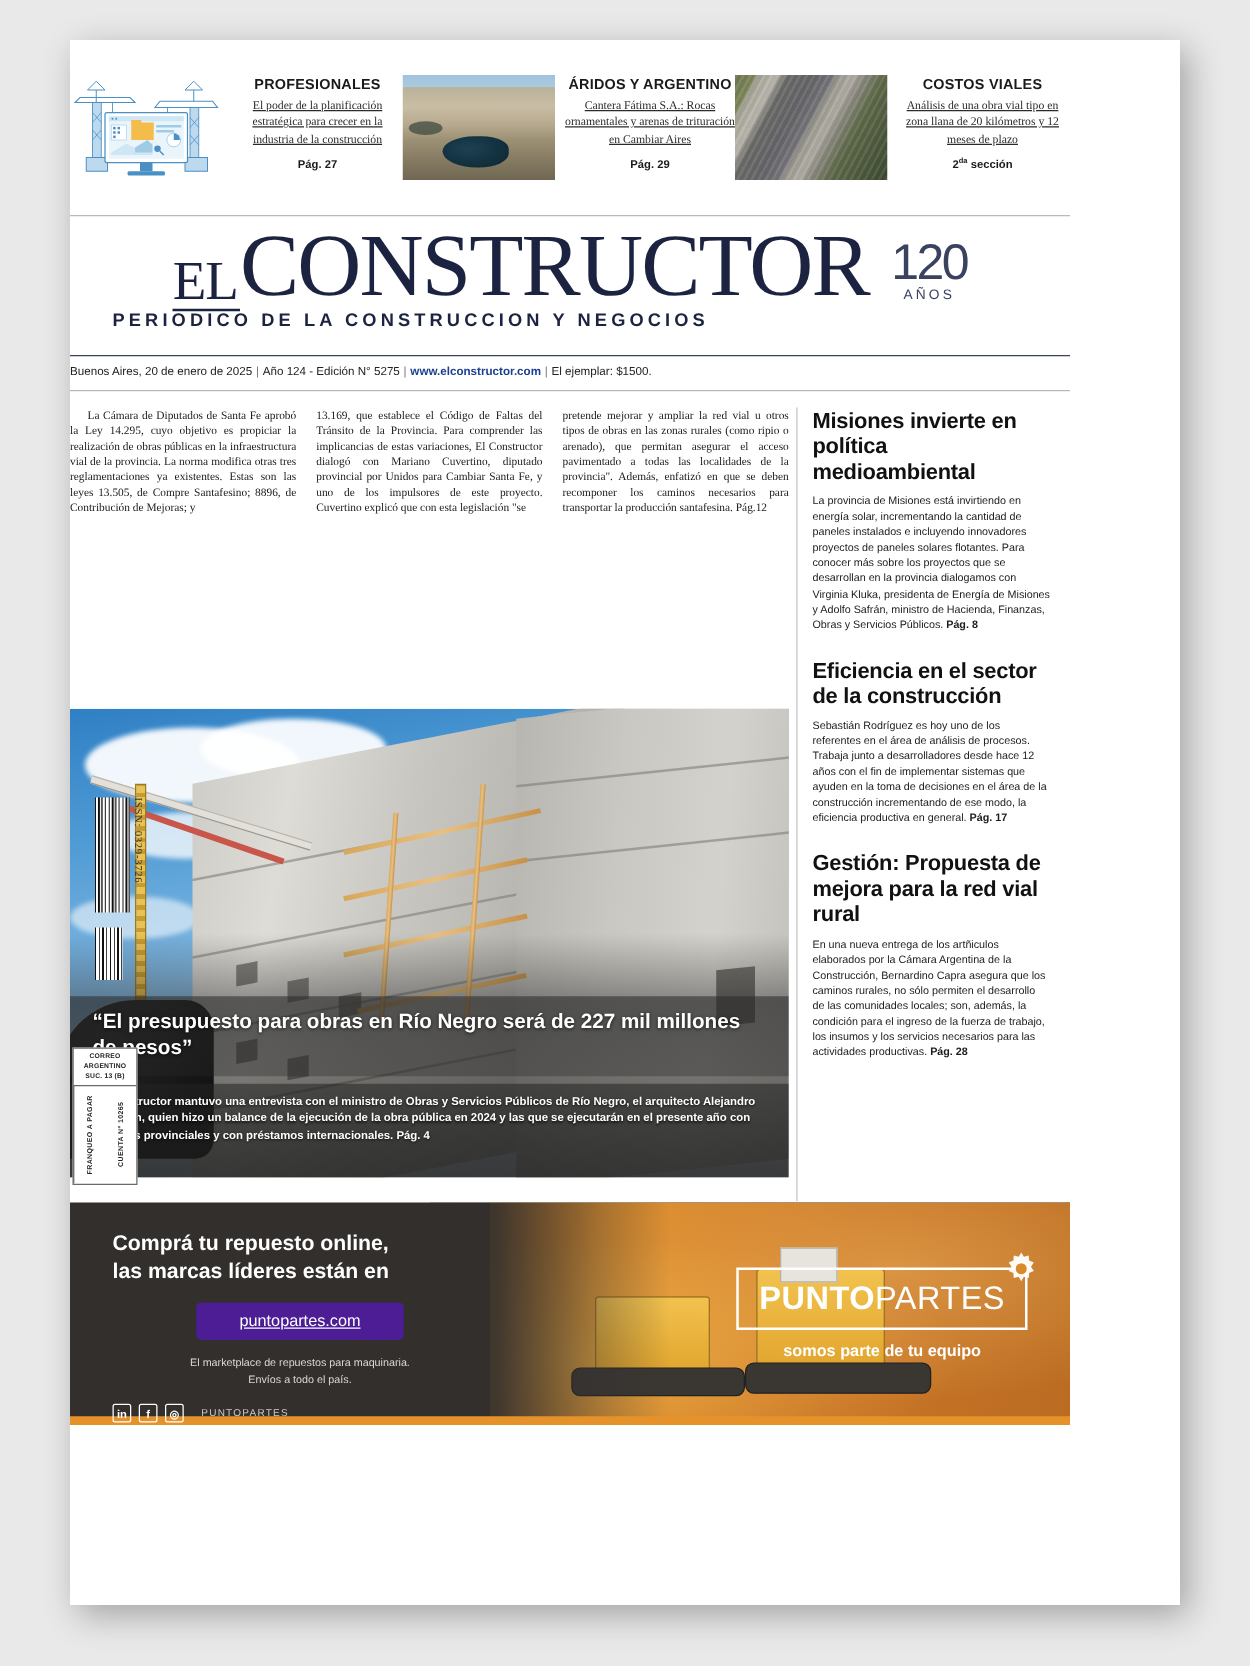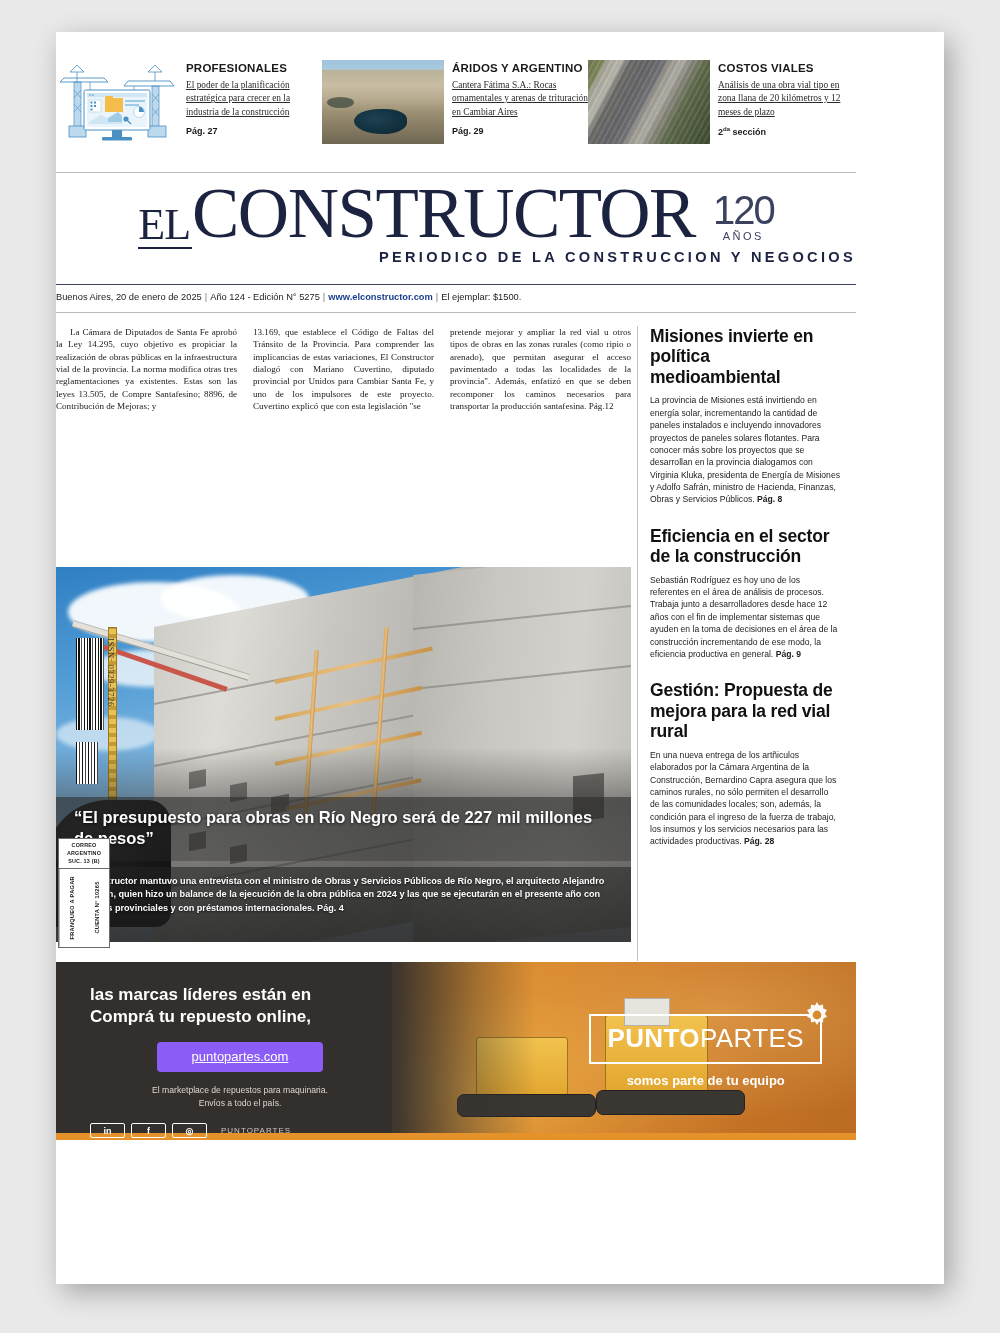--- a/index.html
+++ b/index.html
@@ -31,21 +31,21 @@
     display: flex;
     gap: 0px;
   }
   .teaser { display: flex; gap: 8px; width: 266px; }
   .teaser-thumb {
     width: 122px; height: 84px;
     flex: 0 0 122px;
     overflow: hidden;
     position: relative;
   }
-  .teaser-body { flex: 1 1 auto; padding-top: 2px; }
+  .teaser-body { flex: 1 1 auto; padding-top: 2px; text-align: center; }
   .teaser-kicker {
     font-family: "Liberation Sans", sans-serif;
     font-weight: 700;
     font-size: 11.5px;
     letter-spacing: 0.2px;
     color: #1a1a1a;
     margin-bottom: 5px;
   }
   .teaser-text {
     font-family: "Liberation Serif", serif;
@@ -160,21 +160,21 @@
     color: #3b4260;
   }
   .logo-120-anos {
     font-family: "Liberation Sans", sans-serif;
     font-size: 11px;
     letter-spacing: 2.5px;
     color: #3b4260;
     margin-top: 1px;
   }
   .logo-sub {
-    text-align: right;
+    text-align: left;
     font-family: "Liberation Sans", sans-serif;
     font-weight: 700;
     font-size: 14.6px;
     letter-spacing: 3.3px;
     color: #1b2340;
     margin-top: 3px;
     padding-left: 34px;
   }
   .masthead-rule {
     position: absolute;
@@ -411,40 +411,40 @@
     font-family: "Liberation Sans", sans-serif;
     font-weight: 700;
     font-size: 17px;
     line-height: 1.3;
     color: #ffffff;
     margin-bottom: 14px;
   }
   .ad-btn {
     display: block;
     width: 166px;
-    background: #8b5cf6;
+    background: #4c1d95;
     color: #ffffff;
     text-align: center;
     font-family: "Liberation Sans", sans-serif;
     font-size: 13px;
     padding: 7px 0 8px 0;
     border-radius: 4px;
     margin: 0 auto 12px auto;
   }
   .ad-sub {
     font-family: "Liberation Sans", sans-serif;
     font-size: 8.6px;
     line-height: 1.45;
     color: #ddd8d3;
     text-align: center;
     margin-bottom: 14px;
   }
   .ad-social { display: flex; align-items: center; gap: 6px; }
   .soc {
-    width: 35px; height: 15px;
+    width: 15px; height: 15px;
     border: 1.4px solid #fff;
     border-radius: 2px;
     display: flex; align-items: center; justify-content: center;
     color: #fff;
     font-family: "Liberation Sans", sans-serif;
     font-weight: 700;
     font-size: 9px;
   }
   .soc-label {
     font-family: "Liberation Sans", sans-serif;
@@ -726,21 +726,21 @@
 
 <div class="side-col">
 
   <div class="side-art">
     <div class="side-head">Misiones invierte en política medioambiental</div>
     <div class="side-text"><span>La provincia de Misiones está invirtiendo en energía solar, incrementando la cantidad de paneles instalados e incluyendo innovadores proyectos de paneles solares flotantes. Para conocer más sobre los proyectos que se desarrollan en la provincia dialogamos con Virginia Kluka, presidenta de Energía de Misiones y Adolfo Safrán, ministro de Hacienda, Finanzas, Obras y Servicios Públicos. </span><b>Pág. 8</b></div>
   </div>
 
   <div class="side-art">
     <div class="side-head">Eficiencia en el sector de la construcción</div>
-    <div class="side-text"><span>Sebastián Rodríguez es hoy uno de los referentes en el área de análisis de procesos. Trabaja junto a desarrolladores desde hace 12 años con el fin de implementar sistemas que ayuden en la toma de decisiones en el área de la construcción incrementando de ese modo, la eficiencia productiva en general. </span><b>Pág. 9</b></div>
+    <div class="side-text"><span>Sebastián Rodríguez es hoy uno de los referentes en el área de análisis de procesos. Trabaja junto a desarrolladores desde hace 12 años con el fin de implementar sistemas que ayuden en la toma de decisiones en el área de la construcción incrementando de ese modo, la eficiencia productiva en general. </span><b>Pág. 17</b></div>
   </div>
 
   <div class="side-art">
     <div class="side-head">Gestión: Propuesta de mejora para la red vial rural</div>
     <div class="side-text"><span>En una nueva entrega de los artñiculos elaborados por la Cámara Argentina de la Construcción, Bernardino Capra asegura que los caminos rurales, no sólo permiten el desarrollo de las comunidades locales; son, además, la condición para el ingreso de la fuerza de trabajo, los insumos y los servicios necesarios para las actividades productivas. </span><b>Pág. 28</b></div>
   </div>
 
 </div>
 
 <div class="ad">
@@ -748,22 +748,22 @@
     <div class="excav" style="left:18%;top:42%;width:20%;height:34%;border-radius:3px"></div>
     <div class="excav" style="left:14%;top:74%;width:30%;height:13%;border-radius:7px;background:#3a3632;border-color:#222"></div>
     <div class="excav" style="left:46%;top:30%;width:22%;height:44%;border-radius:3px"></div>
     <div class="excav" style="left:44%;top:72%;width:32%;height:14%;border-radius:7px;background:#3a3632;border-color:#222"></div>
     <div class="excav" style="left:50%;top:20%;width:10%;height:16%;background:#e7e4de;border-color:#b4b0a8"></div>
   </div>
   <div class="ad-fade"></div>
 
   <div class="ad-left">
     <div class="ad-h">
+      <div>Comprá tu repuesto online,</div>
       <div>las marcas líderes están en</div>
-      <div>Comprá tu repuesto online,</div>
     </div>
     <a class="ad-btn" href="#">puntopartes.com</a>
     <div class="ad-sub">
       <div>El marketplace de repuestos para maquinaria.</div>
       <div>Envíos a todo el país.</div>
     </div>
     <div class="ad-social">
       <div class="soc">in</div>
       <div class="soc">f</div>
       <div class="soc">◎</div>

